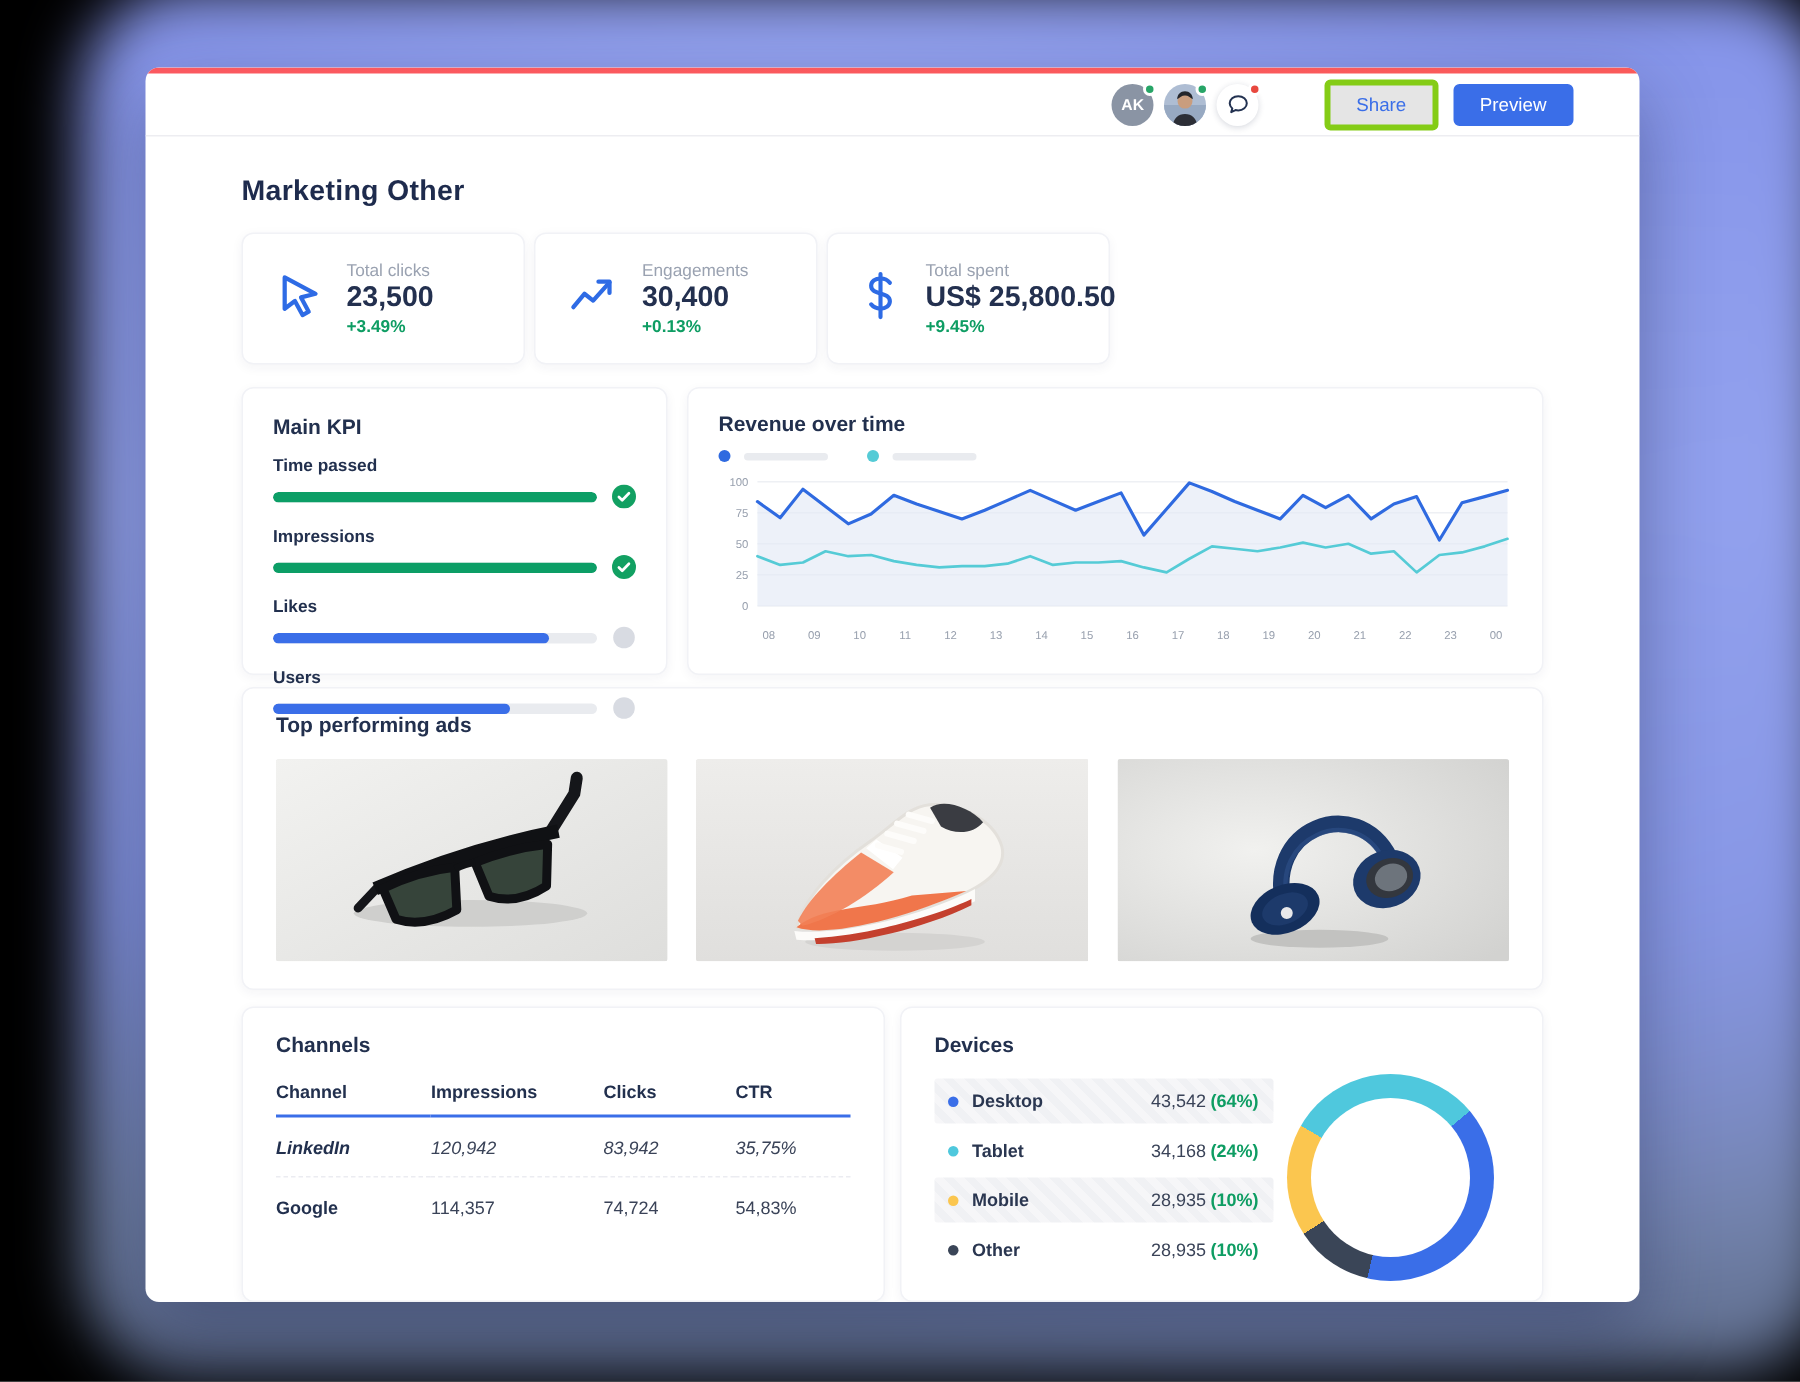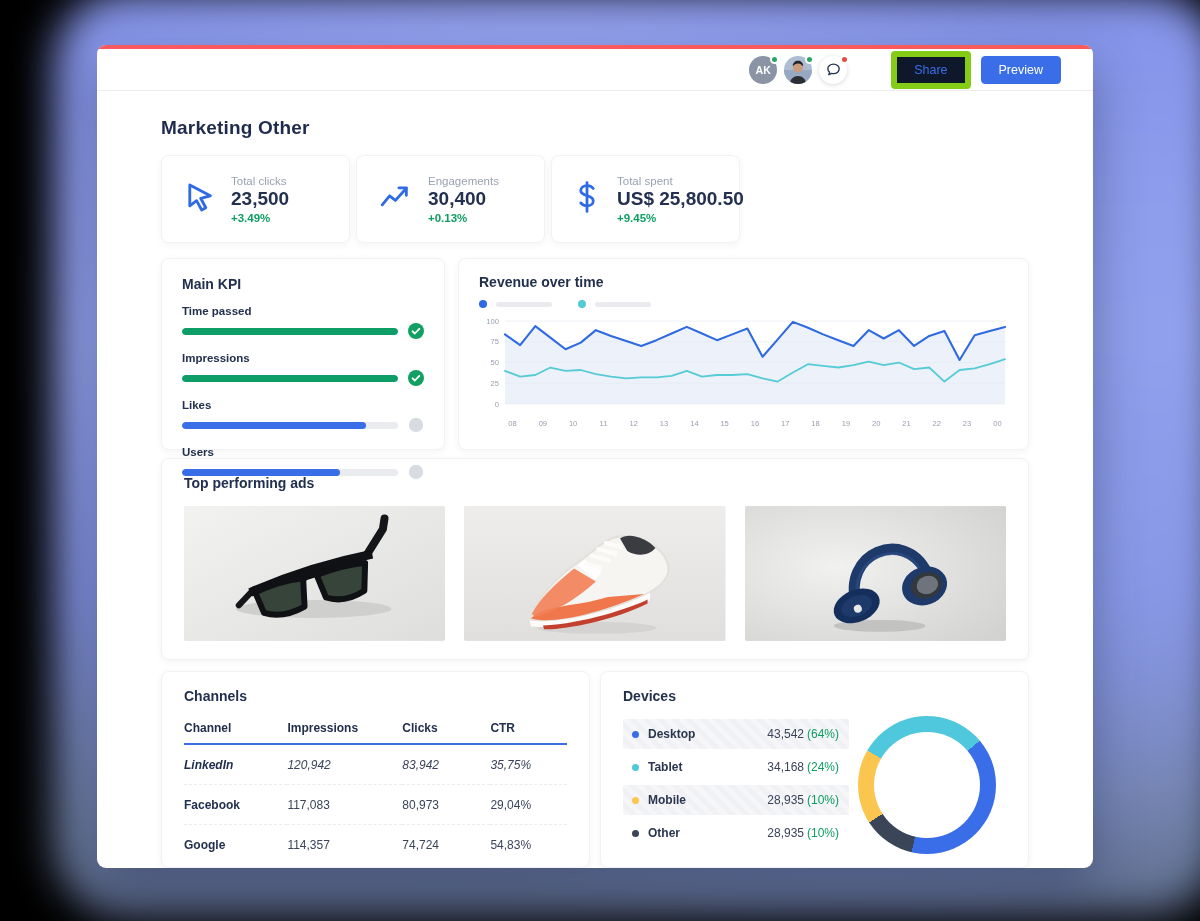--- a/index.html
+++ b/index.html
@@ -13,30 +13,30 @@
       radial-gradient(900px 560px at 68% 55%, #8e9ded 0%, rgba(142,157,237,0) 75%),
       linear-gradient(180deg, #8493e9 0%, #94a3ee 38%, #8191dd 66%, #6f7fa4 88%, #5f6d8d 100%);
     filter: blur(20px); }
 
   
   .window { position:absolute; left:97px; top:45px; width:996px; height:823px; background:#fff;
     border-radius:9px; overflow:hidden; box-shadow:0 20px 50px rgba(35,45,85,.45); }
   .top-accent { height:4px; background:linear-gradient(90deg,#fb5960,#fa5a5a); }
 
   .appbar { height:42px; display:flex; align-items:center; justify-content:flex-end; gap:10px;
-    padding:0 32px; border-bottom:1px solid #ededf1; }
+    padding:0 44px; border-bottom:1px solid #ededf1; }
   .avatars { display:flex; align-items:center; gap:7px; margin-right:34px; }
   .avatar { position:relative; width:28px; height:28px; border-radius:50%; cursor:pointer; }
   .avatar .disc { width:28px; height:28px; border-radius:50%; display:flex; align-items:center; justify-content:center;
     font-size:10.5px; font-weight:bold; color:#fff; }
   .avatar .status { position:absolute; top:-1px; right:-2px; width:9px; height:9px; border-radius:50%; border:2px solid #fff; }
   .icon-bubble { width:28px; height:28px; border-radius:50%; background:#fff; box-shadow:0 1px 4px rgba(30,40,70,.18);
     display:flex; align-items:center; justify-content:center; }
   .btn { font-family:"Liberation Sans",sans-serif; font-size:12.5px; border-radius:4px; padding:6px 17px; cursor:pointer; }
-  .btn-outline { background:#0f172a; color:#3a6ee8; border:6px solid #84cc16; }
+  .btn-outline { background:#e5e5e5; color:#3a6ee8; border:4px solid #84cc16; }
   .btn-solid { background:#3a6ee8; color:#fff; border:1px solid #3a6ee8; }
 
   .content { padding:0 64px; }
   h1.page-title { margin-top:26px; font-size:19px; color:#1e2b4d; letter-spacing:.2px; }
 
   .panel { background:#fff; border:1px solid #f1f2f6; border-radius:8px; box-shadow:0 2px 7px rgba(30,42,80,.05); }
   .panel-title { font-size:14px; font-weight:bold; color:#22304e; }
 
   
   .stats-row { margin-top:16px; display:grid; grid-template-columns:189px 189px 189px 1fr; gap:6px; }
@@ -78,21 +78,21 @@
   table.channels tr td:first-child { font-weight:bold; color:#22304e; }
   table.channels tr:first-child td { border-top:none;font-style:italic; }
 
   .devices-body { display:flex; align-items:center; margin-top:12px; }
   .dev-legend { width:226px; }
   .dev-row { display:flex; align-items:center; height:30px; padding:0 10px 0 9px; margin-bottom:3px; font-size:12px; border-radius:2px; }
   .dev-row.hatched { background:repeating-linear-gradient(45deg,#f6f6f8 0 5px,#f0f1f4 5px 10px); }
   .dev-dot { width:7px; height:7px; border-radius:50%; margin-right:9px; }
   .dev-label { font-weight:bold; color:#2a3650; }
   .dev-val { margin-left:auto; color:#3a4358; }
-  .dev-pct { color:#0e9d63; font-weight:normal; margin-left:3px; }
+  .dev-pct { color:#0e9d63; font-weight:bold; margin-left:3px; }
   .donut-wrap { margin-left:auto; margin-right:10px; }
   .donut { position:relative; width:138px; height:138px; border-radius:50%; }
   .donut::after { content:""; position:absolute; left:16px; top:16px; width:106px; height:106px; border-radius:50%; background:#fff; }
 </style>
 </head>
 <body>
 
 <div class="stage">
   <div class="glow"></div>
 
@@ -374,26 +374,20 @@
                 </tr>
               </thead>
             <tbody id="ch-body">
                 <tr>
                   <td>LinkedIn</td>
                   <td>120,942</td>
                   <td>83,942</td>
                   <td>35,75%</td>
                 </tr>
                 <tr>
-                  <td>Facebook</td>
-                  <td>117,083</td>
-                  <td>80,973</td>
-                  <td>29,04%</td>
-                </tr>
-                <tr>
                   <td>Google</td>
                   <td>114,357</td>
                   <td>74,724</td>
                   <td>54,83%</td>
                 </tr>
               </tbody>
           </table>
         </div>
 
         <div class="panel devices-panel">

